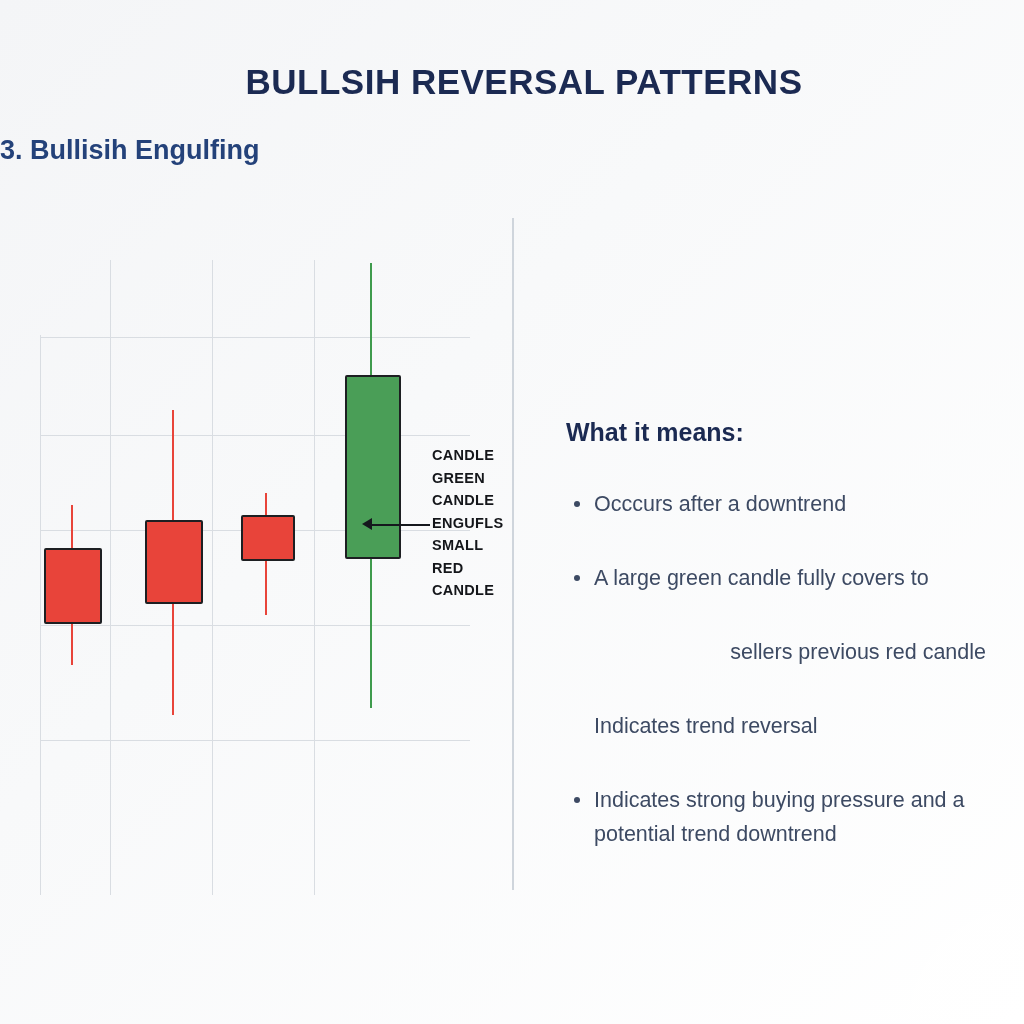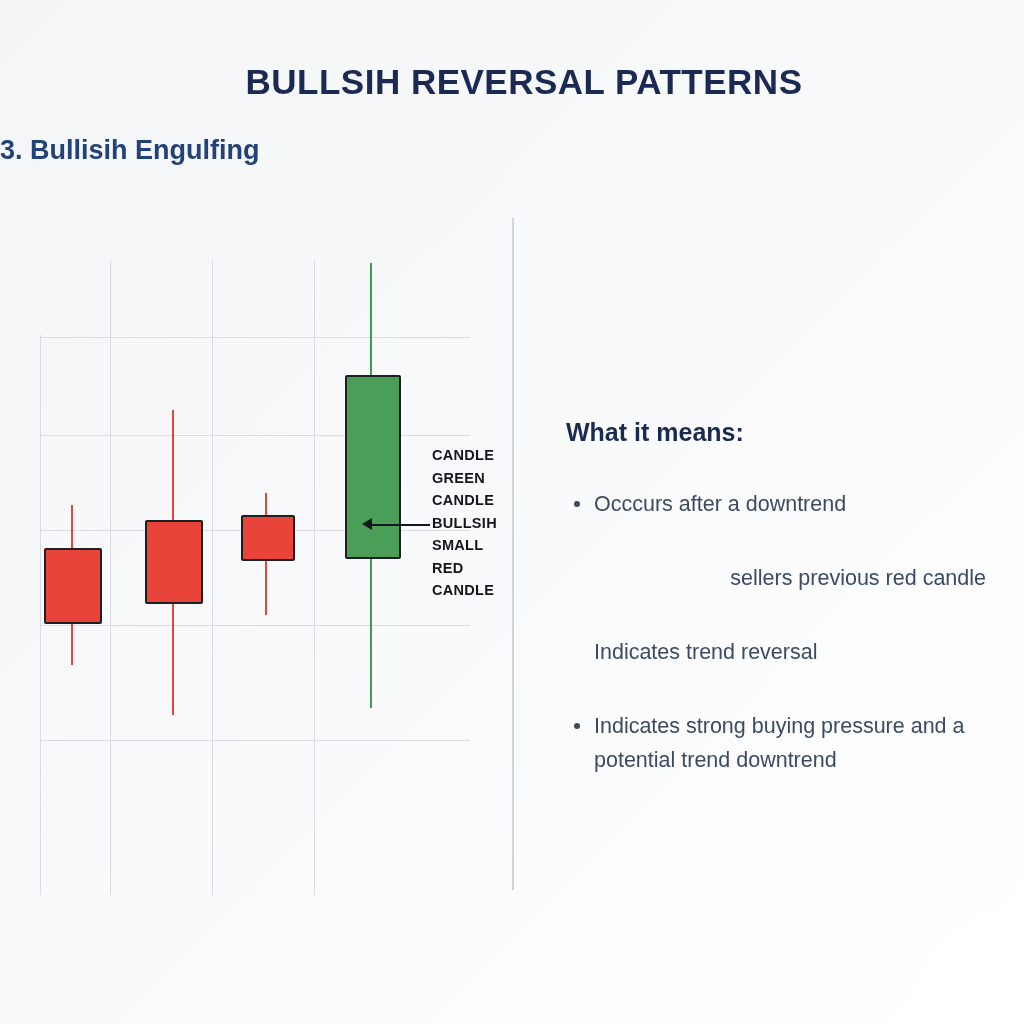--- a/index.html
+++ b/index.html
@@ -189,34 +189,38 @@
       <div class="body" style="left:305px; top:160px; width:52px; height:180px; background:#4a9e57; border:2px solid #1d1f22;"></div>
     </div>
   </div>
 
   <div class="arrow-line"></div>
   <div class="arrow-head"></div>
   <div class="annotation">
     <div>CANDLE</div>
     <div>GREEN</div>
     <div>CANDLE</div>
-    <div>BULLSIH</div>
+    <div>ENGUFLS</div>
     <div>SMALL</div>
     <div>RED</div>
     <div>CANDLE</div>
   </div>
 
   <div id="panel">
     <div class="panel-heading">What it means:</div>
 
     <div class="bullet">
       <span class="dot"></span>
       <span>Occcurs after a downtrend</span>
     </div>
 
+    <div class="bullet" style="margin-bottom:0;">
+      <span class="dot"></span>
+      <span>A large green candle fully covers to</span>
+    </div>
 
     <div class="bullet nodot" style="margin-bottom:0;text-align:right;">
       <span>sellers previous red candle</span>
     </div>
 
     <div class="bullet nodot" style="margin-bottom:12px;">
       <span>Indicates trend reversal</span>
     </div>
 
     <div class="bullet">

